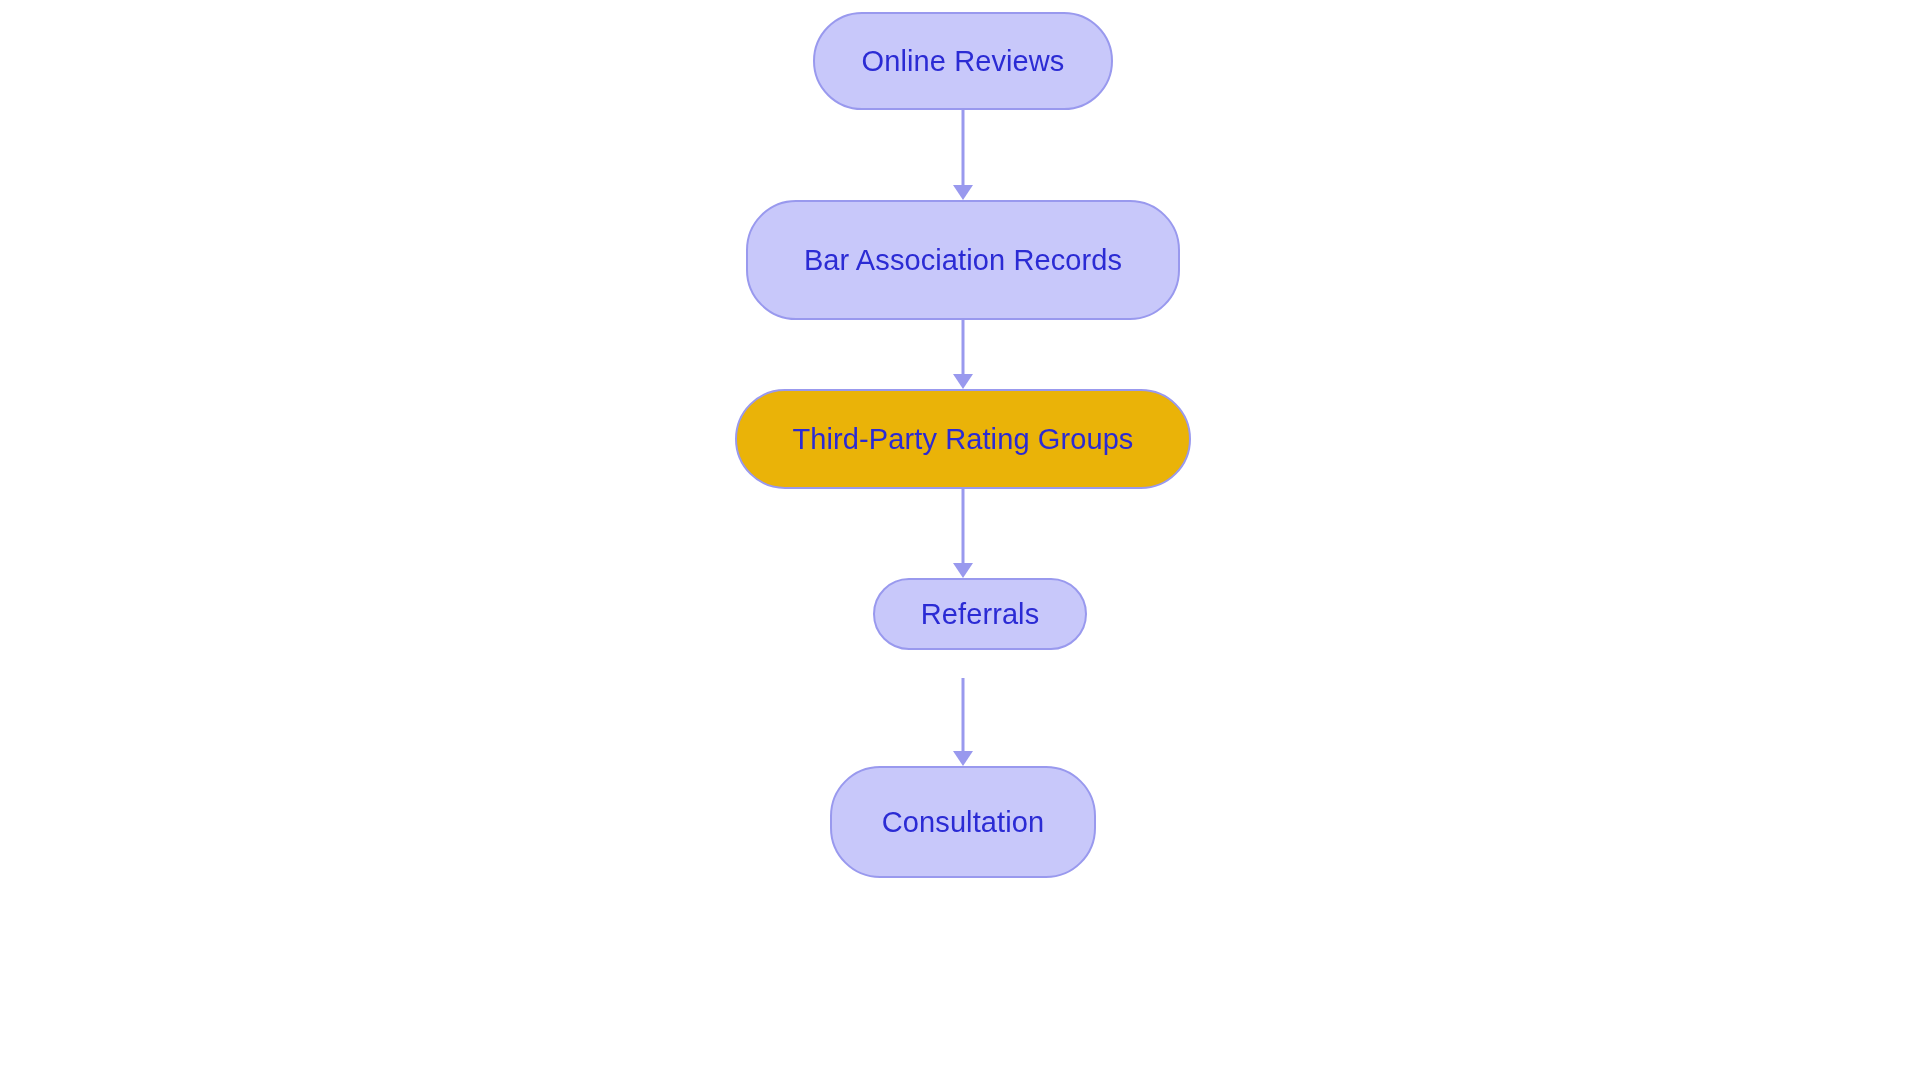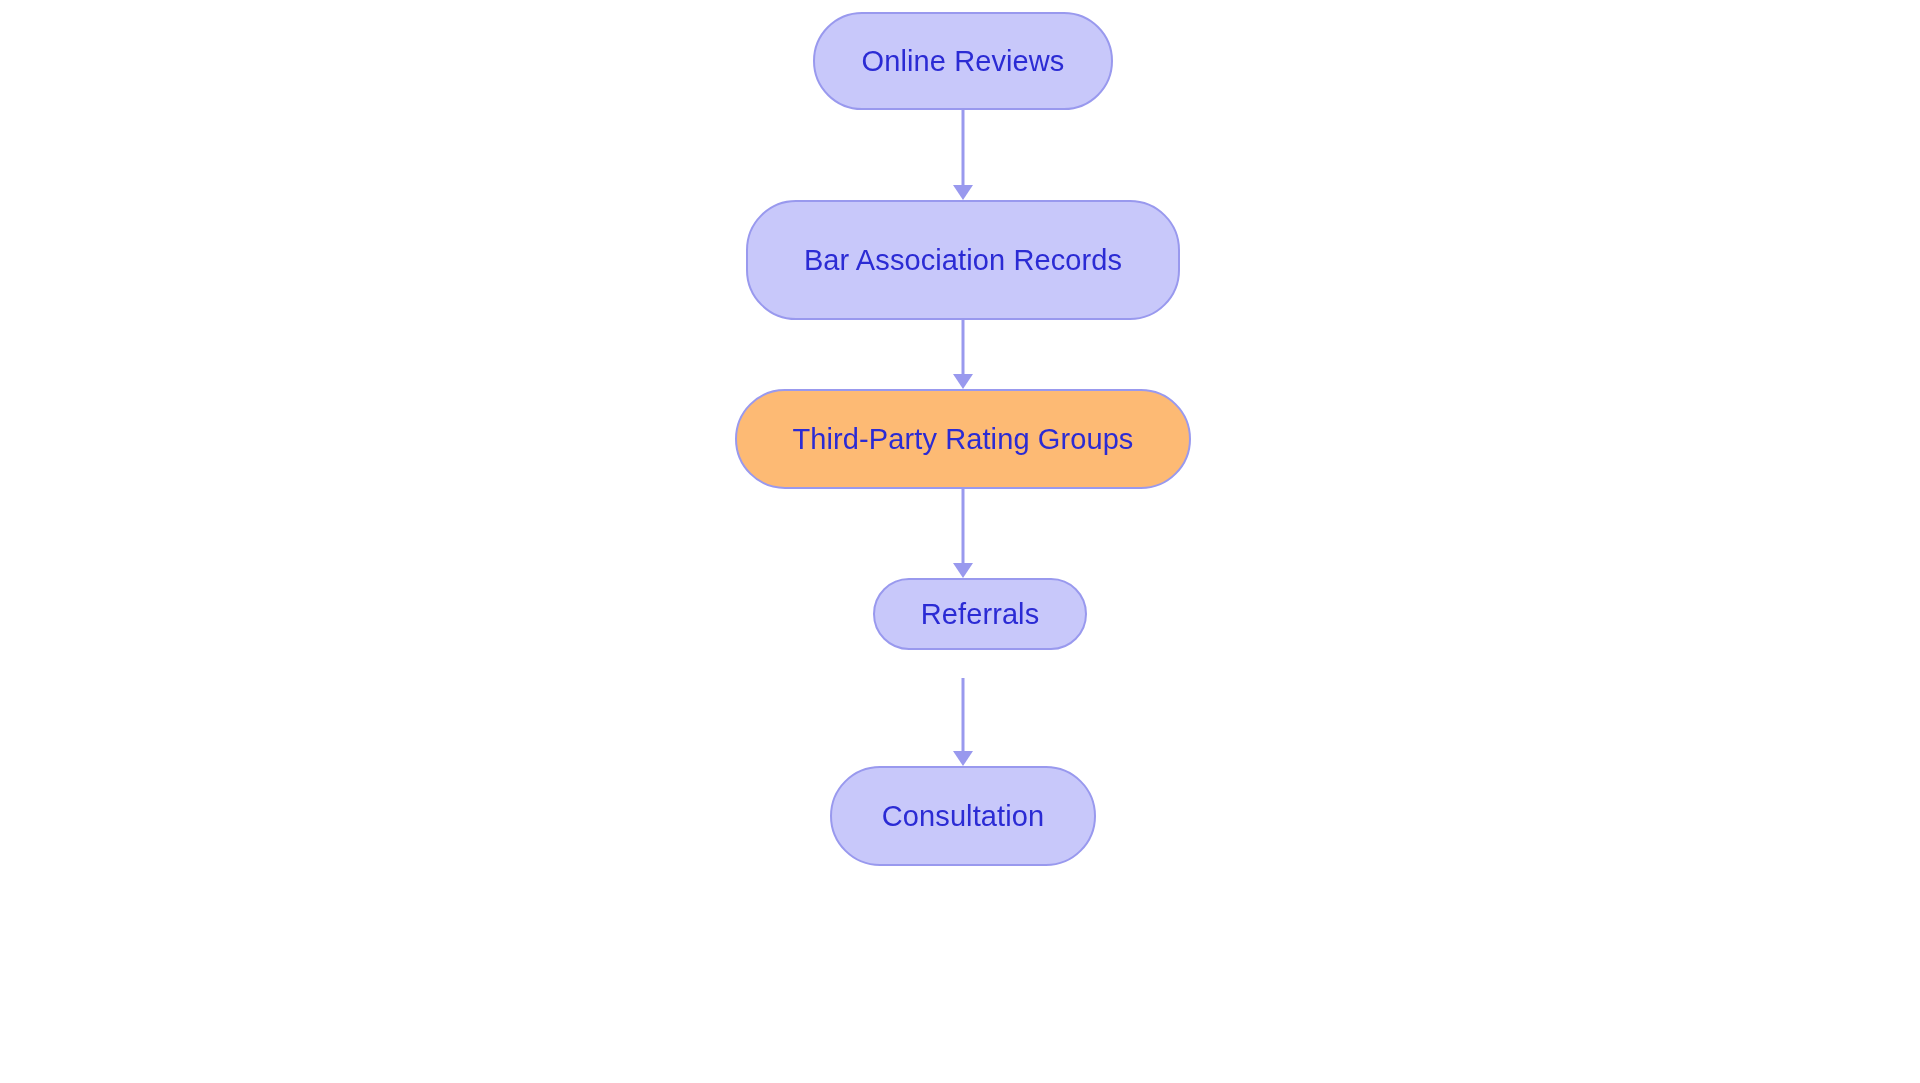--- a/index.html
+++ b/index.html
@@ -90,22 +90,22 @@
     <div class="connector" style="left: 963px; top: 678px; width: 20px; height: 88px;">
       <div class="conn-line" style="height: 74px; background: rgb(153, 153, 238);"></div>
       <div class="conn-head" style="border-top-color: rgb(153, 153, 238);"></div>
     </div>
     <div class="node" style="left: 963px; top: 12px; width: 300px; height: 98px; border-radius: 49px; background: rgb(200, 200, 250); border-color: rgb(153, 153, 238); color: rgb(43, 43, 212);">
       <span class="node-label">Online Reviews</span>
     </div>
     <div class="node" style="left: 963px; top: 200px; width: 434px; height: 120px; border-radius: 50px; background: rgb(200, 200, 250); border-color: rgb(153, 153, 238); color: rgb(43, 43, 212);">
       <span class="node-label">Bar Association Records</span>
     </div>
-    <div class="node" style="left: 963px; top: 389px; width: 456px; height: 100px; border-radius: 50px; background: #fdba74; border-color: rgb(153, 153, 238); color: rgb(43, 43, 212);">
+    <div class="node" style="left: 963px; top: 389px; width: 456px; height: 100px; border-radius: 50px; background: #eab308; border-color: rgb(153, 153, 238); color: rgb(43, 43, 212);">
       <span class="node-label">Third-Party Rating Groups</span>
     </div>
     <div class="node" style="left: 980px; top: 578px; width: 214px; height: 72px; border-radius: 50px; background: rgb(200, 200, 250); border-color: rgb(153, 153, 238); color: rgb(43, 43, 212);">
       <span class="node-label">Referrals</span>
     </div>
-    <div class="node" style="left: 963px; top: 766px; width: 266px; height: 100px; border-radius: 50px; background: rgb(200, 200, 250); border-color: rgb(153, 153, 238); color: rgb(43, 43, 212); justify-content: center;">
+    <div class="node" style="left: 963px; top: 766px; width: 266px; height: 112px; border-radius: 50px; background: rgb(200, 200, 250); border-color: rgb(153, 153, 238); color: rgb(43, 43, 212); justify-content: center;">
       <span class="node-label">Consultation</span>
     </div>
   </div>
 
 </body></html>

